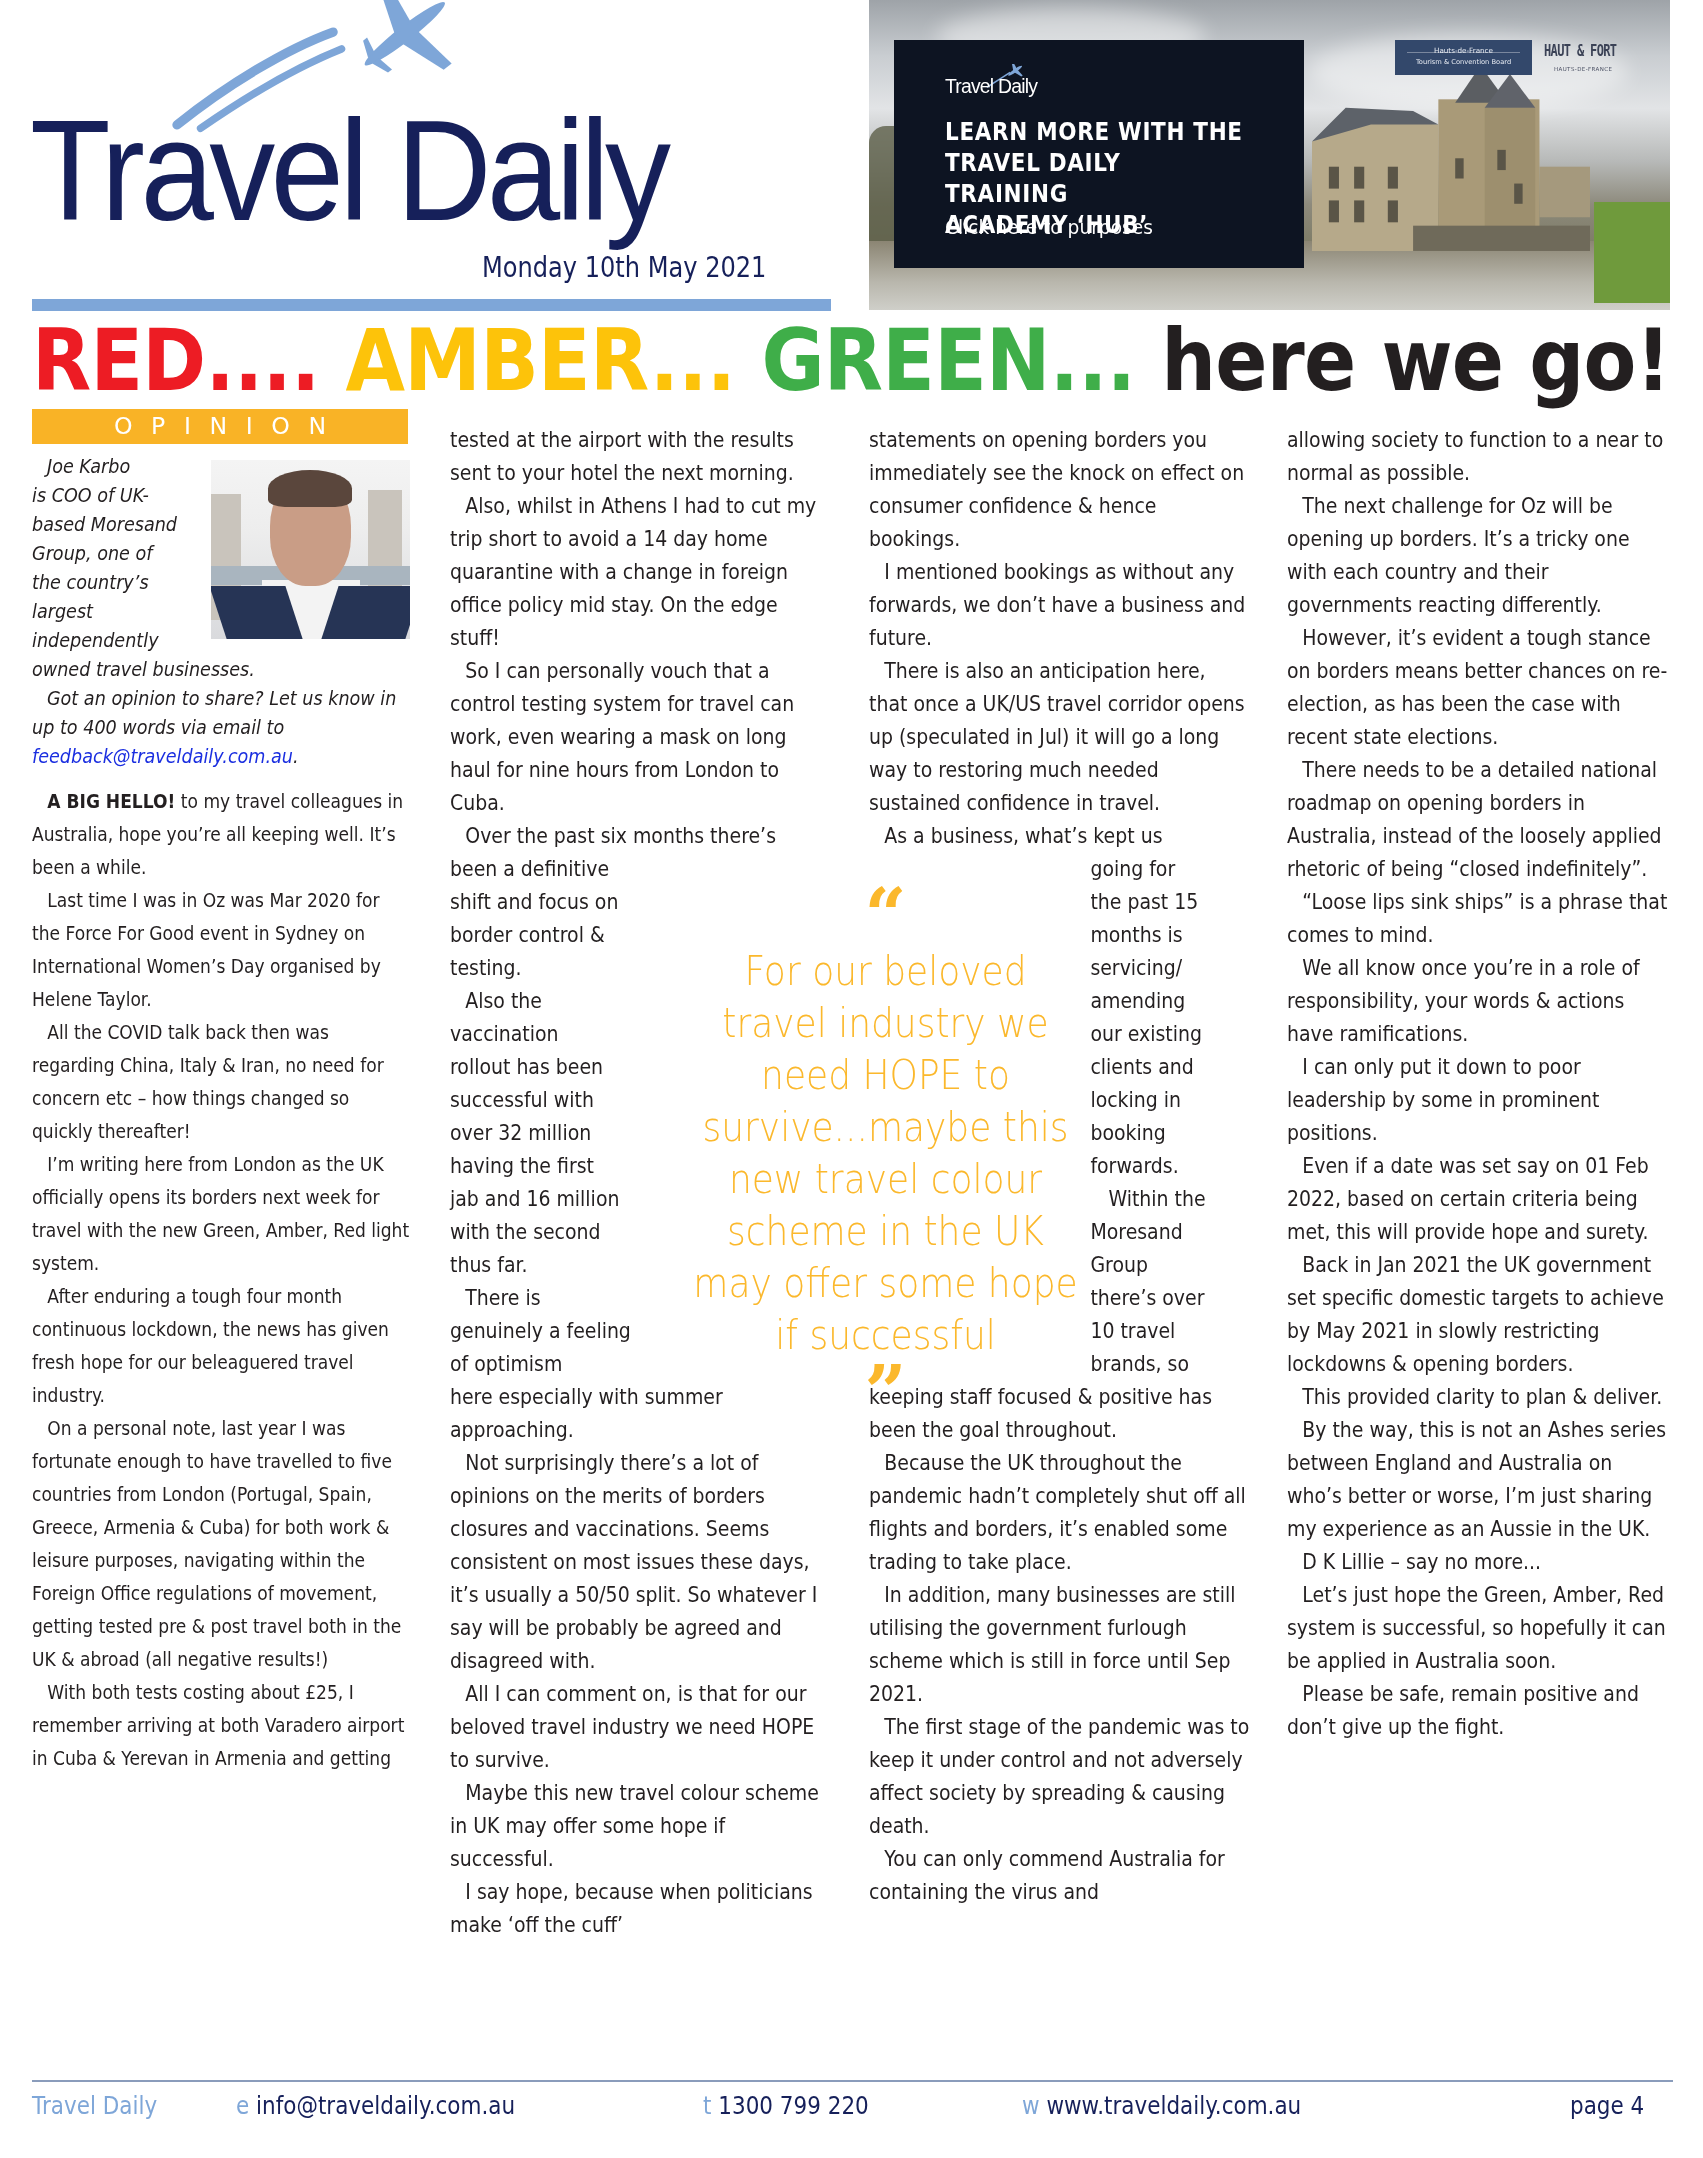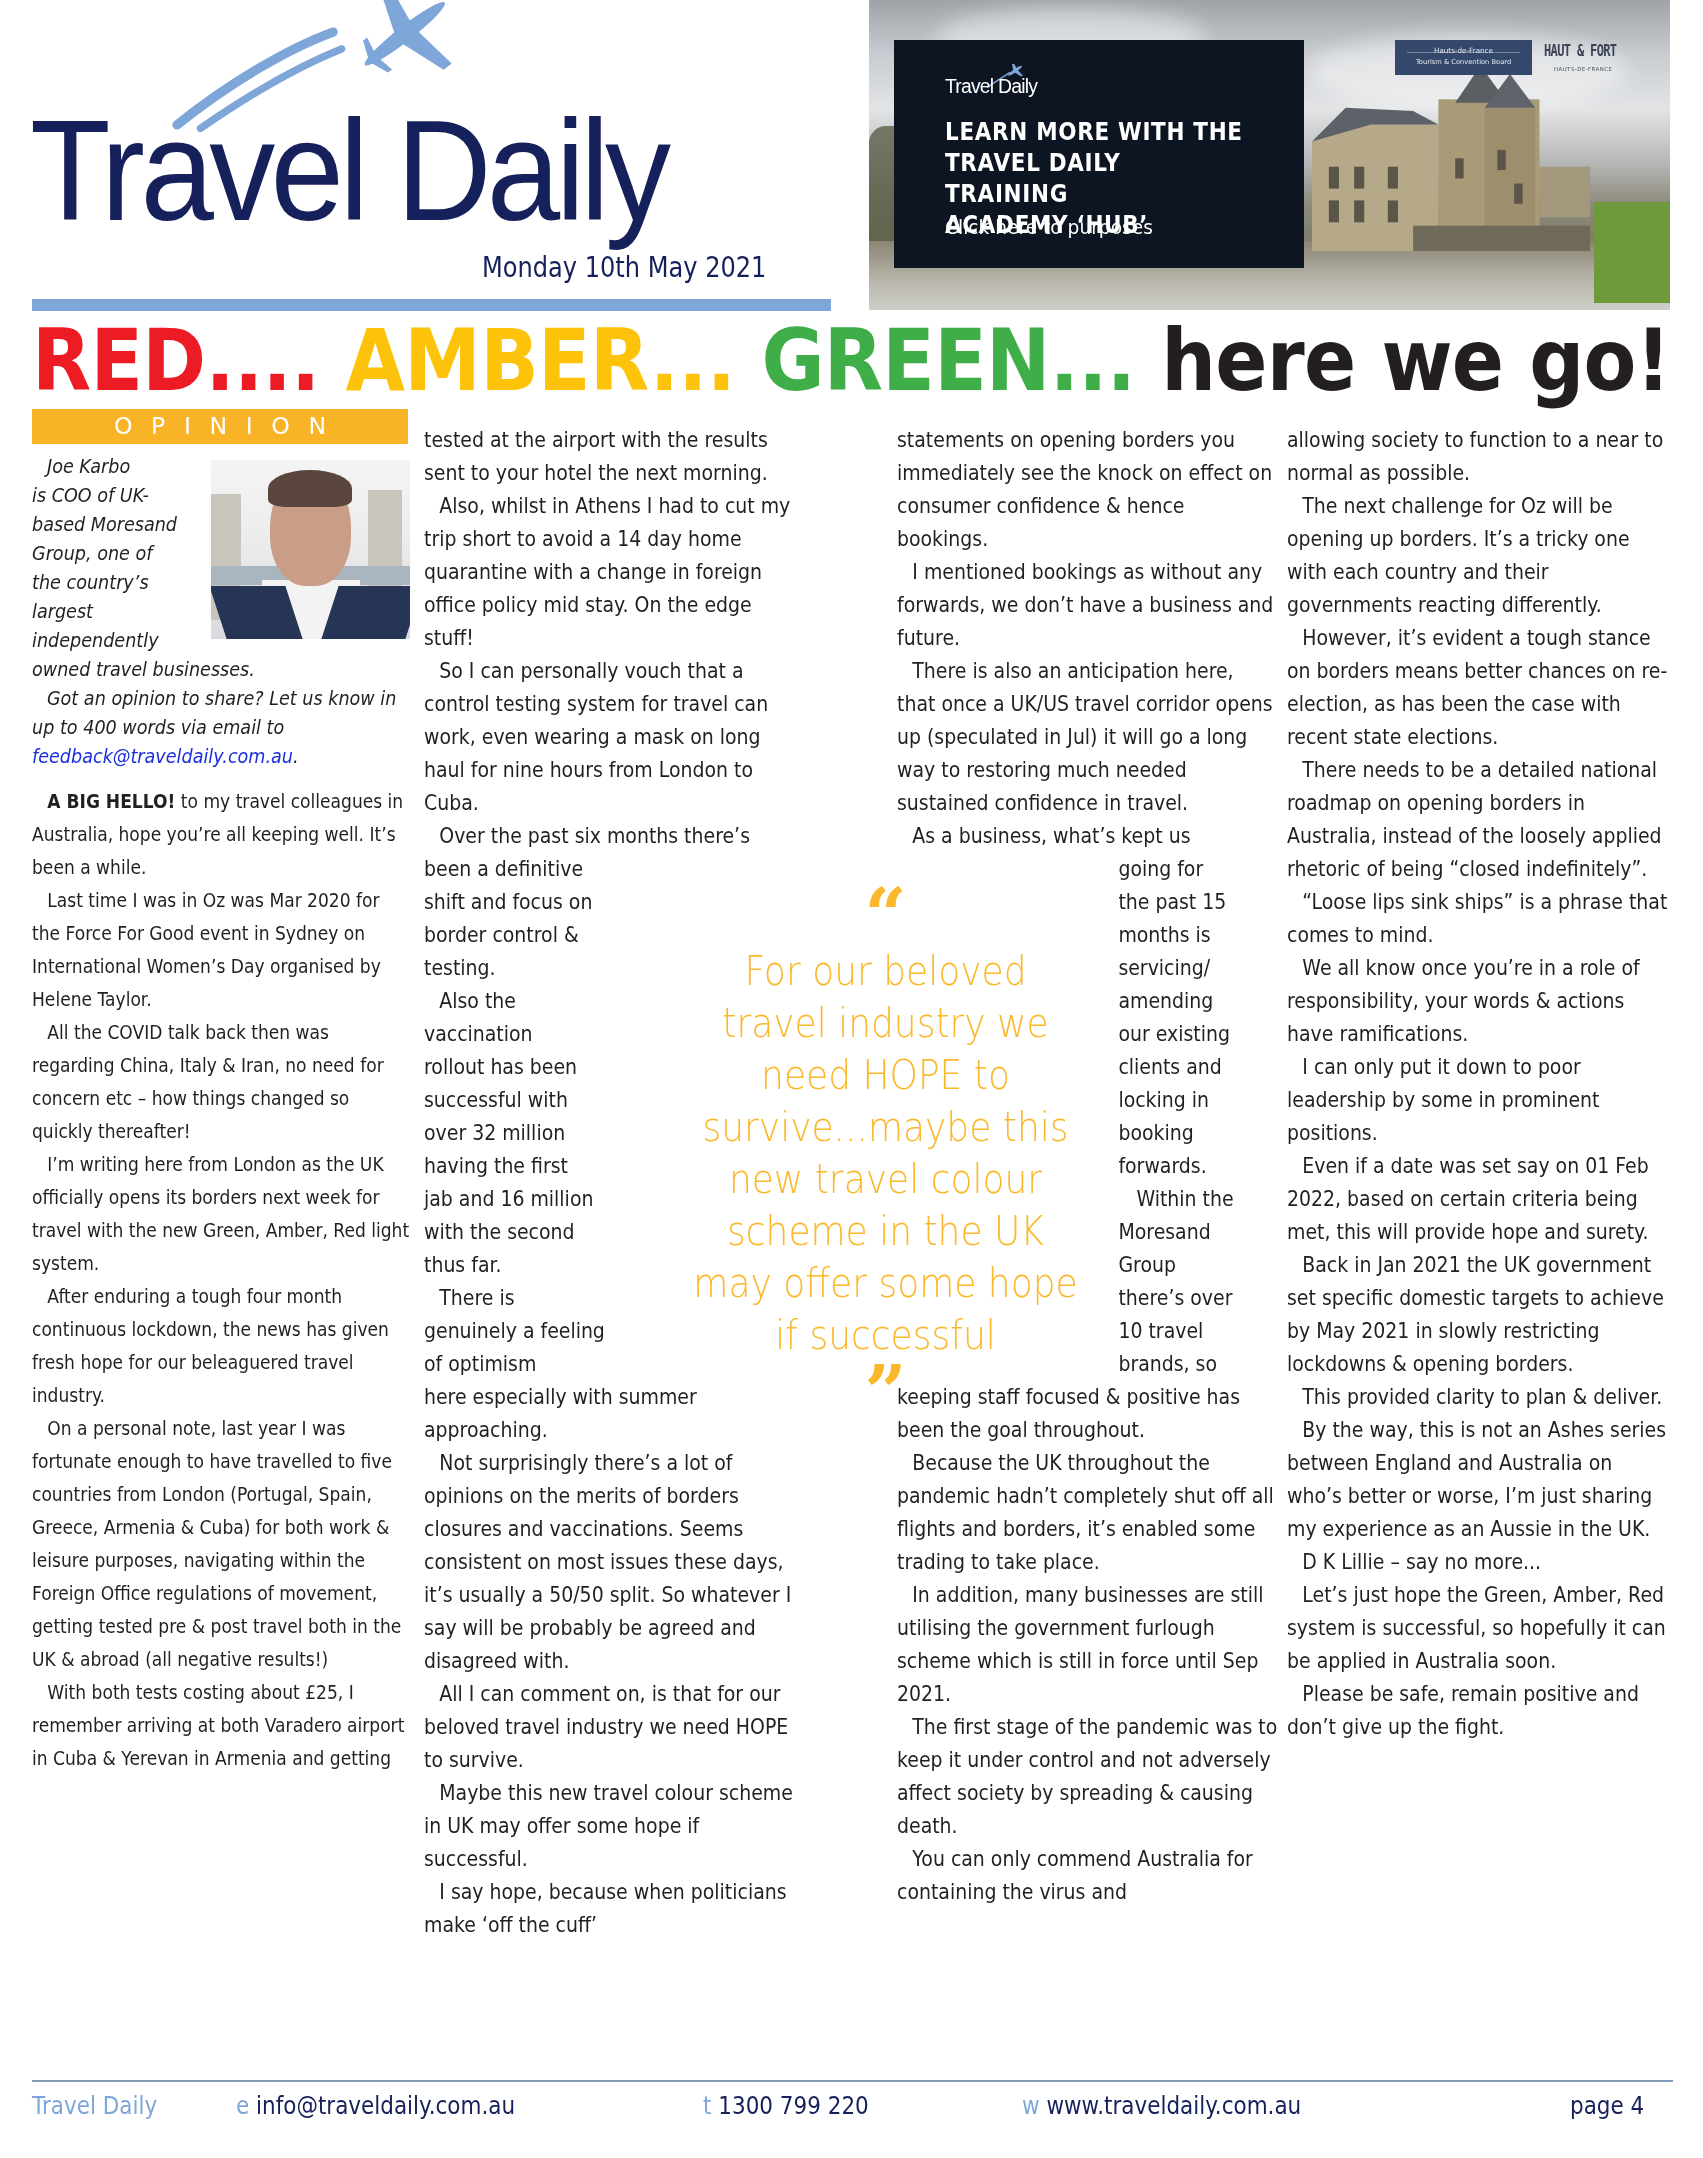--- a/index.html
+++ b/index.html
@@ -44,22 +44,22 @@
   .hl-red { color: #ed1c24; }
   .hl-amber { color: #fdc30a; }
   .hl-green { color: #3fae49; }
   .hl-dark { color: #231f20; }
 
   
   .col { position: absolute; top: 424px; font-family: "DejaVu Sans", sans-serif; font-size: 21px; line-height: 33px; color: #231f20; }
   .col .txt { transform: scaleX(0.9); transform-origin: left top; width: 111%; }
   .col p { text-indent: 17px; }
   .col p.noindent { text-indent: 0; }
-  .col2 { left: 424px; width: 378px; }
-  .col3 { left: 869px; width: 381px; margin-left: 28px; }
+  .col2 { left: 450px; width: 378px; }
+  .col3 { left: 869px; width: 381px; }
   .col4 { left: 1287px; width: 385px; }
 
   .opinion-banner { position: absolute; left: 32px; top: 409px; width: 376px; height: 35px; background: #f9b326;
     color: #ffffff; font-family: "DejaVu Sans", sans-serif; font-size: 23.6px; letter-spacing: 18.6px; text-align: center; line-height: 35px; padding-left: 18.6px; }
 
   .bio { position: absolute; left: 32px; top: 452px; width: 379px; font-family: "DejaVu Sans", sans-serif; font-style: italic;
     font-size: 20px; line-height: 29px; color: #231f20; }
   .bio .txt { transform: scaleX(0.88); transform-origin: left top; width: 114%; }
   .bio p { text-indent: 17px; }
   .bio .email { color: #1a2ee0; }

